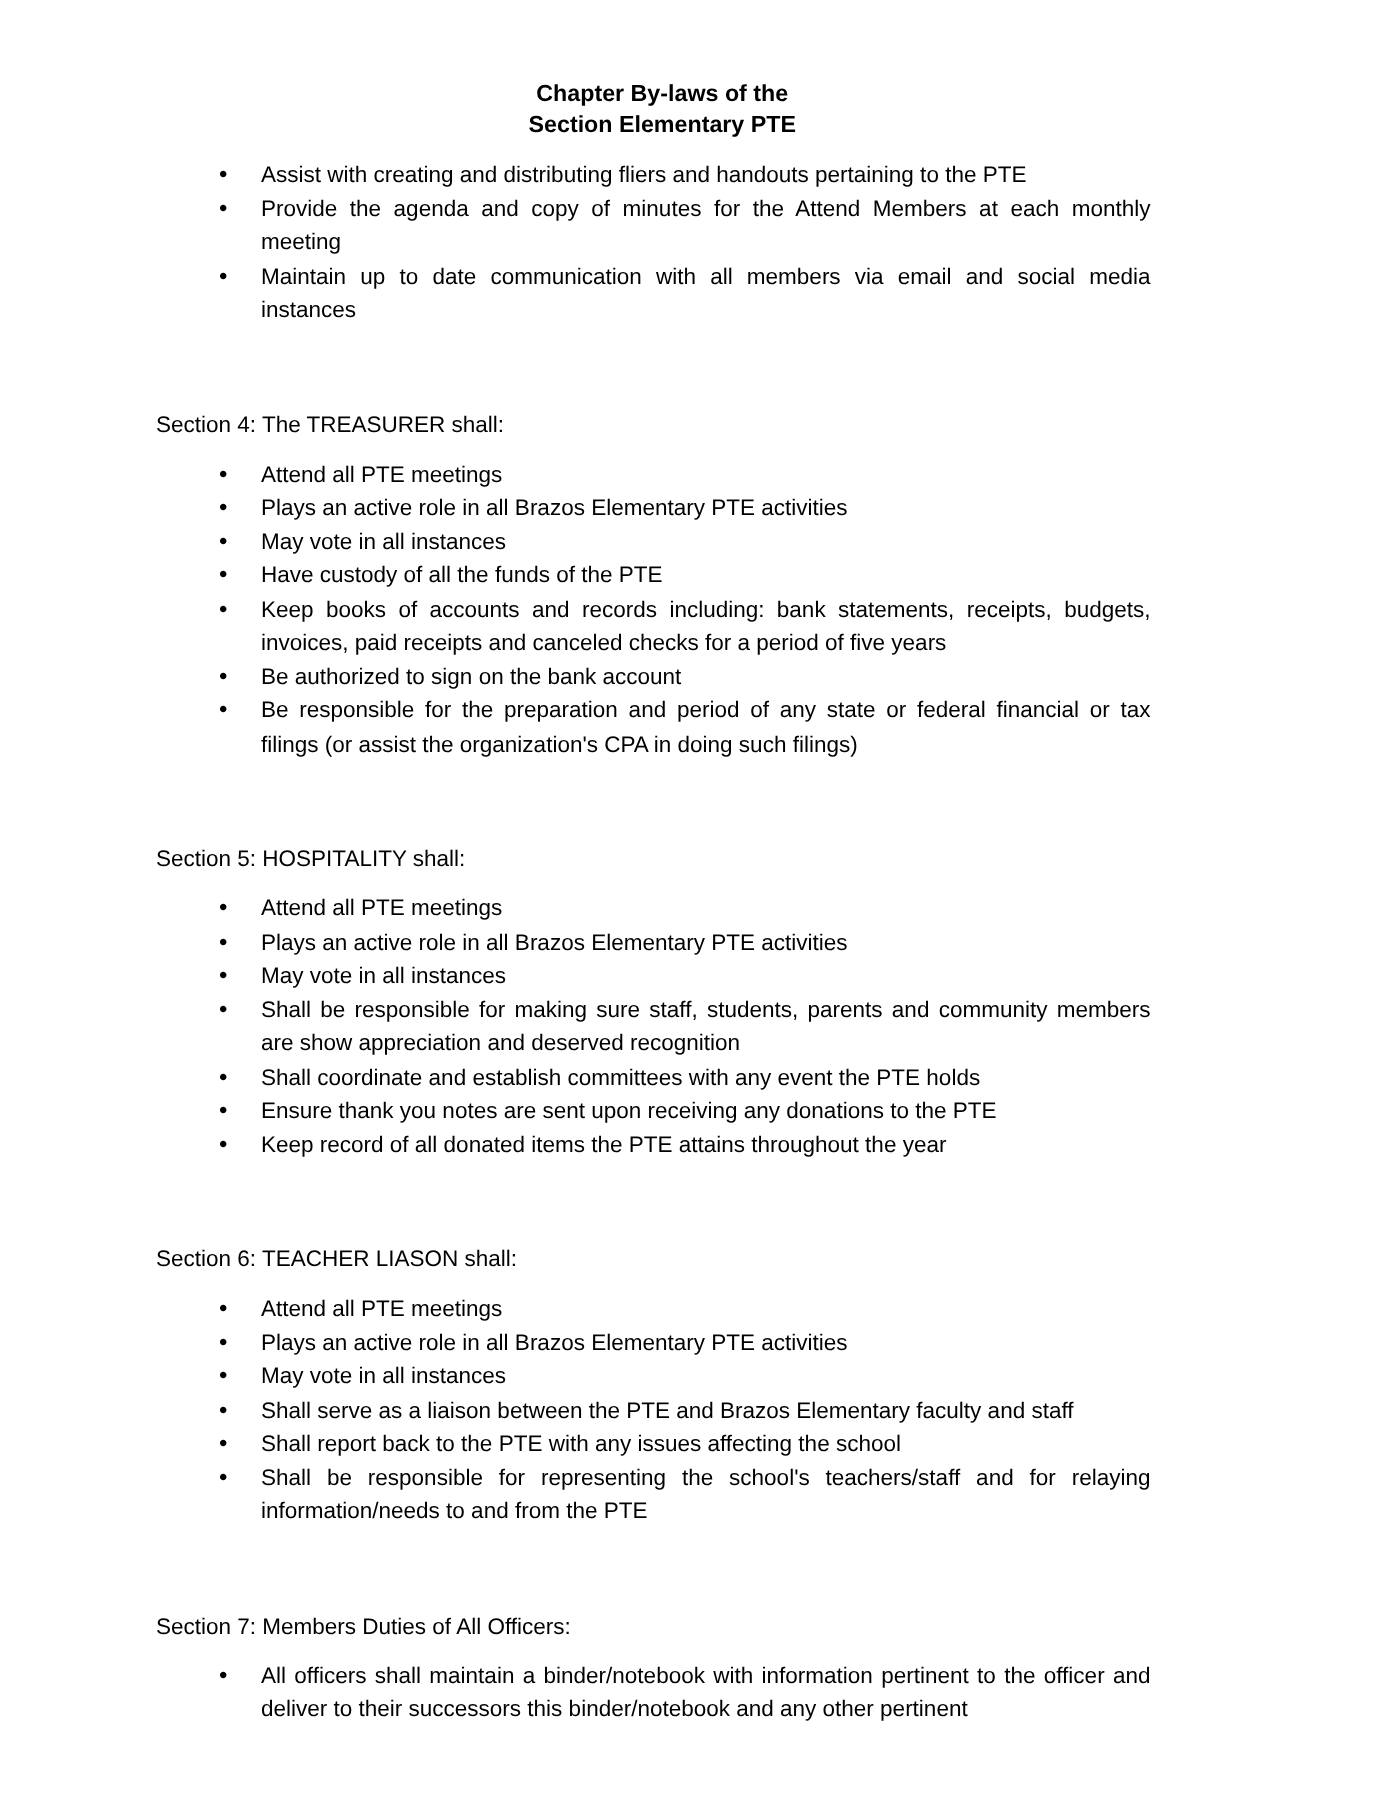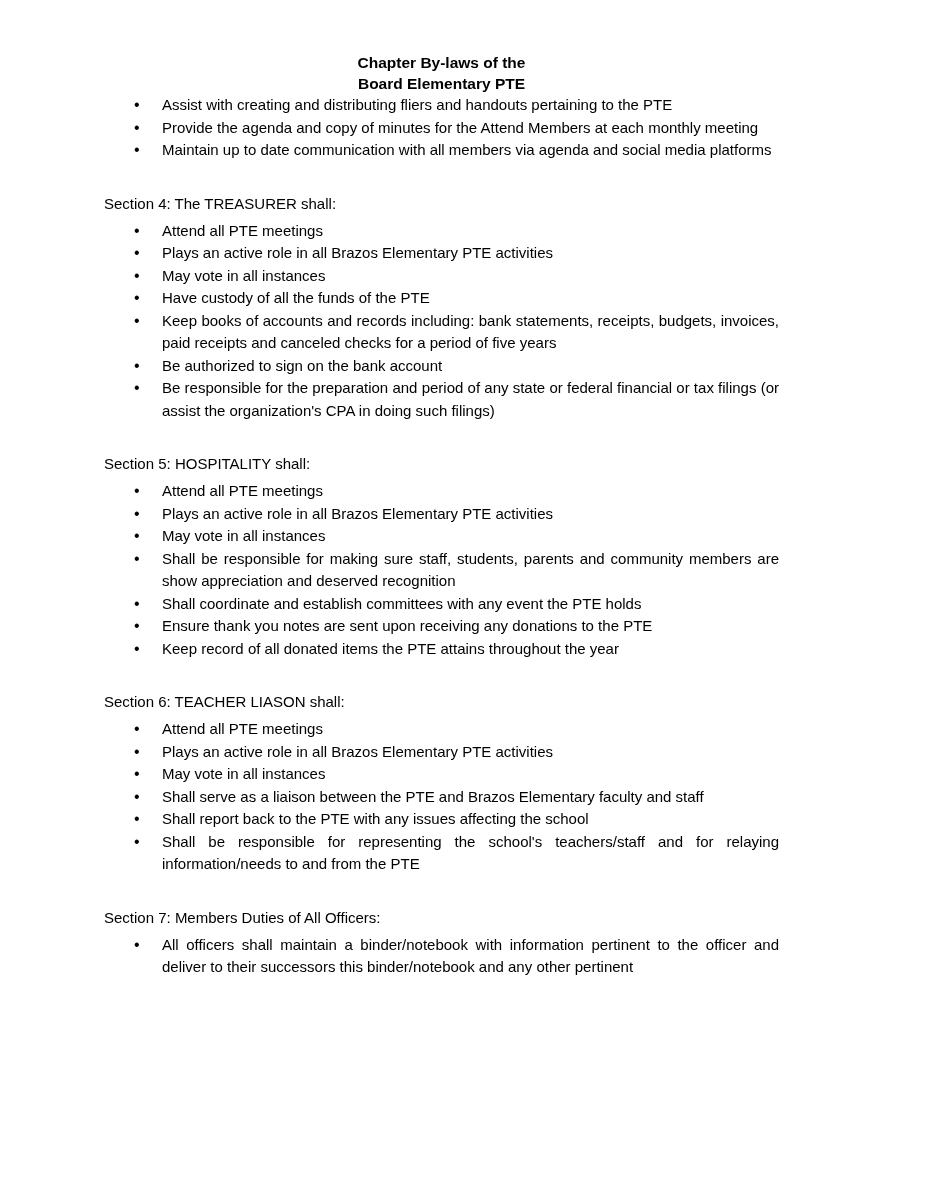--- a/index.html
+++ b/index.html
@@ -28,25 +28,25 @@
     font-size: 15.5px;
     line-height: 21px;
     margin: 0 0 0 0;
   }
   .doc-title .line {
     display: block;
   }
   .section-heading {
     font-size: 15px;
     line-height: 21px;
-    margin: 21px 0 6px 0;
+    margin: 32px 0 6px 0;
   }
   ul.bullets {
     list-style: none;
-    margin: 0;
+    margin: 12px;
     padding: 0;
   }
   ul.bullets li {
     position: relative;
     font-size: 15px;
     line-height: 22.5px;
     margin: 0 0 0 0;
     padding-left: 58px;
     text-align: justify;
     text-justify: inter-word;
@@ -66,28 +66,28 @@
     height: 10px;
   }
 </style>
 </head>
 <body>
 
 <div class="page">
 
   <div class="doc-title">
     <span class="line">Chapter By-laws of the</span>
-    <span class="line">Board Elementary PTE</span>
+    <span class="line">Section Elementary PTE</span>
   </div>
 
   <div id="doc-body">
       <ul class="bullets first-list">
         <li>Assist with creating and distributing fliers and handouts pertaining to the PTE</li>
         <li>Provide the agenda and copy of minutes for the Attend Members at each monthly meeting</li>
-        <li>Maintain up to date communication with all members via agenda and social media platforms</li>
+        <li>Maintain up to date communication with all members via email and social media instances</li>
       </ul>
       <div class="tail-space"></div>
       <div class="section-heading">Section 4: The TREASURER shall:</div>
       <ul class="bullets">
         <li>Attend all PTE meetings</li>
         <li>Plays an active role in all Brazos Elementary PTE activities</li>
         <li>May vote in all instances</li>
         <li>Have custody of all the funds of the PTE</li>
         <li>Keep books of accounts and records including: bank statements, receipts, budgets, invoices, paid receipts and canceled checks for a period of five years</li>
         <li>Be authorized to sign on the bank account</li>

